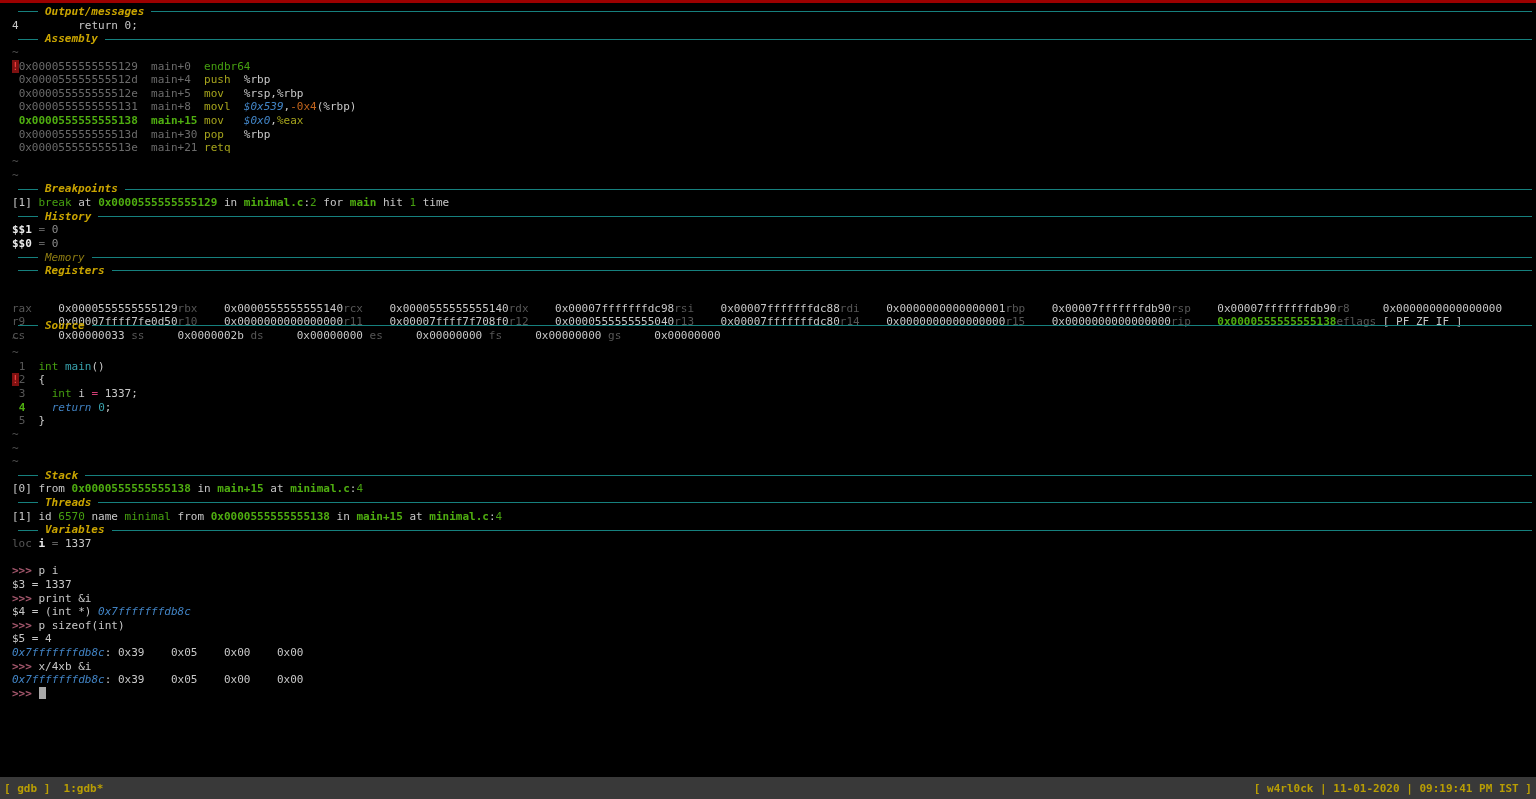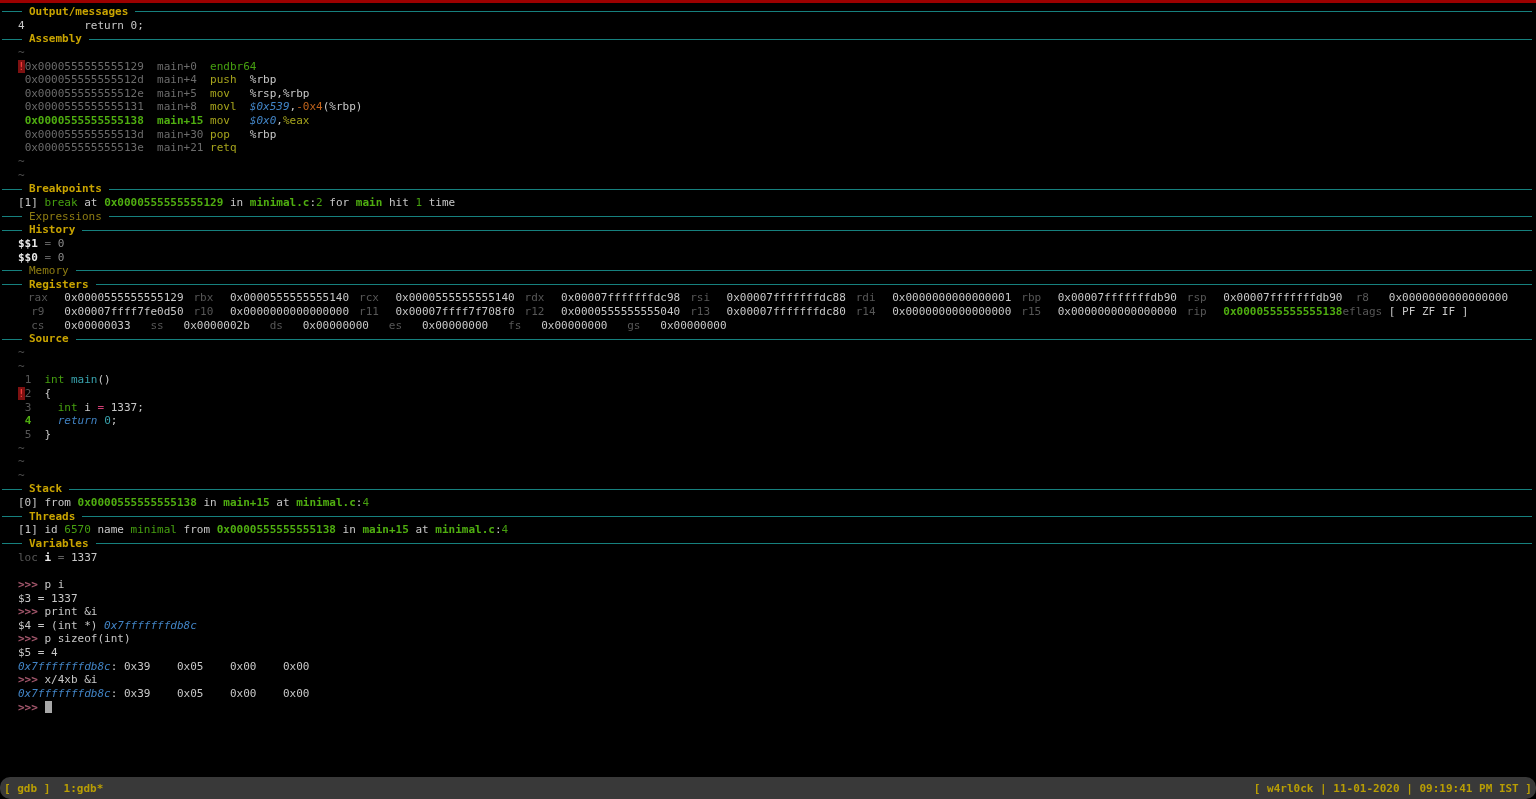--- a/index.html
+++ b/index.html
@@ -4,22 +4,22 @@
 <style>
   html,body { margin:0; padding:0; }
   body {
     width:1536px; height:799px; overflow:hidden; position:relative;
     background:#000000;
     font-family:"DejaVu Sans Mono", monospace;
     font-size:11px;
   }
   #top-border { position:absolute; top:0; left:0; right:0; height:3px; background:#9c0000; }
   #screen { position:absolute; top:3px; left:0; right:0; bottom:22px; padding-top:2px; overflow:hidden; }
-  .line { height:13.65px; line-height:13.65px; white-space:pre; padding-left:18px; }
-  .line.hdr { display:flex; align-items:center; padding-left:0; }
+  .line { height:13.65px; line-height:13.65px; white-space:pre; padding-left:12px; }
+  .line.hdr { display:flex; align-items:center; padding-left:16px;font-style:italic; }
   .hrule { border-top:1px solid #16807e; height:0; }
   .hrule-left  { width:20px; margin-left:2px; }
   .hrule-right { flex:1; margin-right:4px; }
   .hdr-title { padding:0 7px; font-weight:bold; color:#c9a400; }
   .hdr-title.empty { font-weight:normal; color:#8e7c12; }
 
   
   .t-plain  { color:#c8c8c8; }
   .t-dim    { color:#5f5f5f; }
   .t-tilde  { color:#4f4f4f; }
@@ -33,31 +33,31 @@
   .t-blue   { color:#4183c4;font-style:italic; }
   .t-cyan   { color:#38a2ad; }
   .t-orange { color:#c2641c; }
   .t-pink   { color:#d13d74; }
   .t-prompt { color:#a2566b; font-weight:bold; }
   .t-bpmark { color:#ff4242; background:#7e1111; }
 
   
   .regcell { display:inline-block; width:25ch; }
   .regcell.narrow { width:18ch; }
-  .regname { display:inline-block; width:6ch; text-align:center; color:#575757; margin-right:1ch; }
+  .regname { display:inline-block; width:6ch; text-align:left; color:#575757; margin-right:1ch;margin-top:24px; }
   .regval  { color:#c8c8c8; }
   .regval.changed { color:#4fae10; font-weight:bold; }
 
   .cursor { display:inline-block; width:7px; height:12px; background:#a8a8a8; vertical-align:-2px; }
 
   #status-bar {
     position:absolute; bottom:0; left:0; right:0; height:22px;
     background:#393939; color:#b99e04; font-weight:bold;
     display:flex; justify-content:space-between; align-items:center;
-    padding:0 4px; box-sizing:border-box; white-space:pre;border-radius:10px;
+    padding:0 4px; box-sizing:border-box; white-space:pre;
   }
 </style>
 </head>
 <body>
 
 <div id="top-border"></div>
 
 <div id="screen">
     <div class="line hdr"><span class="hrule hrule-left"></span><span class="hdr-title">Output/messages</span><span class="hrule hrule-right"></span></div>
     <div class="line"><span class="t-plain">4         return 0;</span></div>
@@ -67,21 +67,20 @@
     <div class="line"><span class="t-plain"> </span><span class="t-addr">0x000055555555512d</span><span class="t-plain">  </span><span class="t-addr">main+4 </span><span class="t-plain"> </span><span class="t-olive">push  </span><span class="t-plain">%rbp</span></div>
     <div class="line"><span class="t-plain"> </span><span class="t-addr">0x000055555555512e</span><span class="t-plain">  </span><span class="t-addr">main+5 </span><span class="t-plain"> </span><span class="t-olive">mov   </span><span class="t-plain">%rsp,%rbp</span></div>
     <div class="line"><span class="t-plain"> </span><span class="t-addr">0x0000555555555131</span><span class="t-plain">  </span><span class="t-addr">main+8 </span><span class="t-plain"> </span><span class="t-olive">movl  </span><span class="t-blue">$0x539</span><span class="t-plain">,</span><span class="t-orange">-0x4</span><span class="t-plain">(%rbp)</span></div>
     <div class="line"><span class="t-plain"> </span><span class="t-greenb">0x0000555555555138</span><span class="t-plain">  </span><span class="t-greenb">main+15</span><span class="t-plain"> </span><span class="t-olive">mov   </span><span class="t-blue">$0x0</span><span class="t-plain">,</span><span class="t-olive">%eax</span></div>
     <div class="line"><span class="t-plain"> </span><span class="t-addr">0x000055555555513d</span><span class="t-plain">  </span><span class="t-addr">main+30</span><span class="t-plain"> </span><span class="t-olive">pop   </span><span class="t-plain">%rbp</span></div>
     <div class="line"><span class="t-plain"> </span><span class="t-addr">0x000055555555513e</span><span class="t-plain">  </span><span class="t-addr">main+21</span><span class="t-plain"> </span><span class="t-olive">retq  </span></div>
     <div class="line"><span class="t-tilde">~</span></div>
     <div class="line"><span class="t-tilde">~</span></div>
     <div class="line hdr"><span class="hrule hrule-left"></span><span class="hdr-title">Breakpoints</span><span class="hrule hrule-right"></span></div>
     <div class="line"><span class="t-plain">[1] </span><span class="t-green">break</span><span class="t-plain"> at </span><span class="t-greenb">0x0000555555555129</span><span class="t-plain"> in </span><span class="t-greenb">minimal.c</span><span class="t-plain">:</span><span class="t-green">2</span><span class="t-plain"> for </span><span class="t-greenb">main</span><span class="t-plain"> hit </span><span class="t-green">1</span><span class="t-plain"> time</span></div>
-    <div class="line hdr"><span class="hrule hrule-left"></span><span class="hdr-title empty">Expressions</span><span class="hrule hrule-right"></span></div>
     <div class="line hdr"><span class="hrule hrule-left"></span><span class="hdr-title">History</span><span class="hrule hrule-right"></span></div>
     <div class="line"><span class="t-whiteb">$$1</span><span class="t-dim"> = </span><span class="t-grey">0</span></div>
     <div class="line"><span class="t-whiteb">$$0</span><span class="t-dim"> = </span><span class="t-grey">0</span></div>
     <div class="line hdr"><span class="hrule hrule-left"></span><span class="hdr-title empty">Memory</span><span class="hrule hrule-right"></span></div>
     <div class="line hdr"><span class="hrule hrule-left"></span><span class="hdr-title">Registers</span><span class="hrule hrule-right"></span></div>
     <div class="line"><span class="regcell"><span class="regname">rax</span><span class="regval">0x0000555555555129</span></span><span class="regcell"><span class="regname">rbx</span><span class="regval">0x0000555555555140</span></span><span class="regcell"><span class="regname">rcx</span><span class="regval">0x0000555555555140</span></span><span class="regcell"><span class="regname">rdx</span><span class="regval">0x00007fffffffdc98</span></span><span class="regcell"><span class="regname">rsi</span><span class="regval">0x00007fffffffdc88</span></span><span class="regcell"><span class="regname">rdi</span><span class="regval">0x0000000000000001</span></span><span class="regcell"><span class="regname">rbp</span><span class="regval">0x00007fffffffdb90</span></span><span class="regcell"><span class="regname">rsp</span><span class="regval">0x00007fffffffdb90</span></span><span class="regcell"><span class="regname">r8</span><span class="regval">0x0000000000000000</span></span></div>
     <div class="line"><span class="regcell"><span class="regname">r9</span><span class="regval">0x00007ffff7fe0d50</span></span><span class="regcell"><span class="regname">r10</span><span class="regval">0x0000000000000000</span></span><span class="regcell"><span class="regname">r11</span><span class="regval">0x00007ffff7f708f0</span></span><span class="regcell"><span class="regname">r12</span><span class="regval">0x0000555555555040</span></span><span class="regcell"><span class="regname">r13</span><span class="regval">0x00007fffffffdc80</span></span><span class="regcell"><span class="regname">r14</span><span class="regval">0x0000000000000000</span></span><span class="regcell"><span class="regname">r15</span><span class="regval">0x0000000000000000</span></span><span class="regcell"><span class="regname">rip</span><span class="regval changed">0x0000555555555138</span></span><span class="regcell"><span class="regname">eflags</span><span class="regval">[ PF ZF IF ]</span></span></div>
     <div class="line"><span class="regcell narrow"><span class="regname">cs</span><span class="regval">0x00000033</span></span><span class="regcell narrow"><span class="regname">ss</span><span class="regval">0x0000002b</span></span><span class="regcell narrow"><span class="regname">ds</span><span class="regval">0x00000000</span></span><span class="regcell narrow"><span class="regname">es</span><span class="regval">0x00000000</span></span><span class="regcell narrow"><span class="regname">fs</span><span class="regval">0x00000000</span></span><span class="regcell narrow"><span class="regname">gs</span><span class="regval">0x00000000</span></span></div>
     <div class="line hdr"><span class="hrule hrule-left"></span><span class="hdr-title">Source</span><span class="hrule hrule-right"></span></div>
     <div class="line"><span class="t-tilde">~</span></div>

